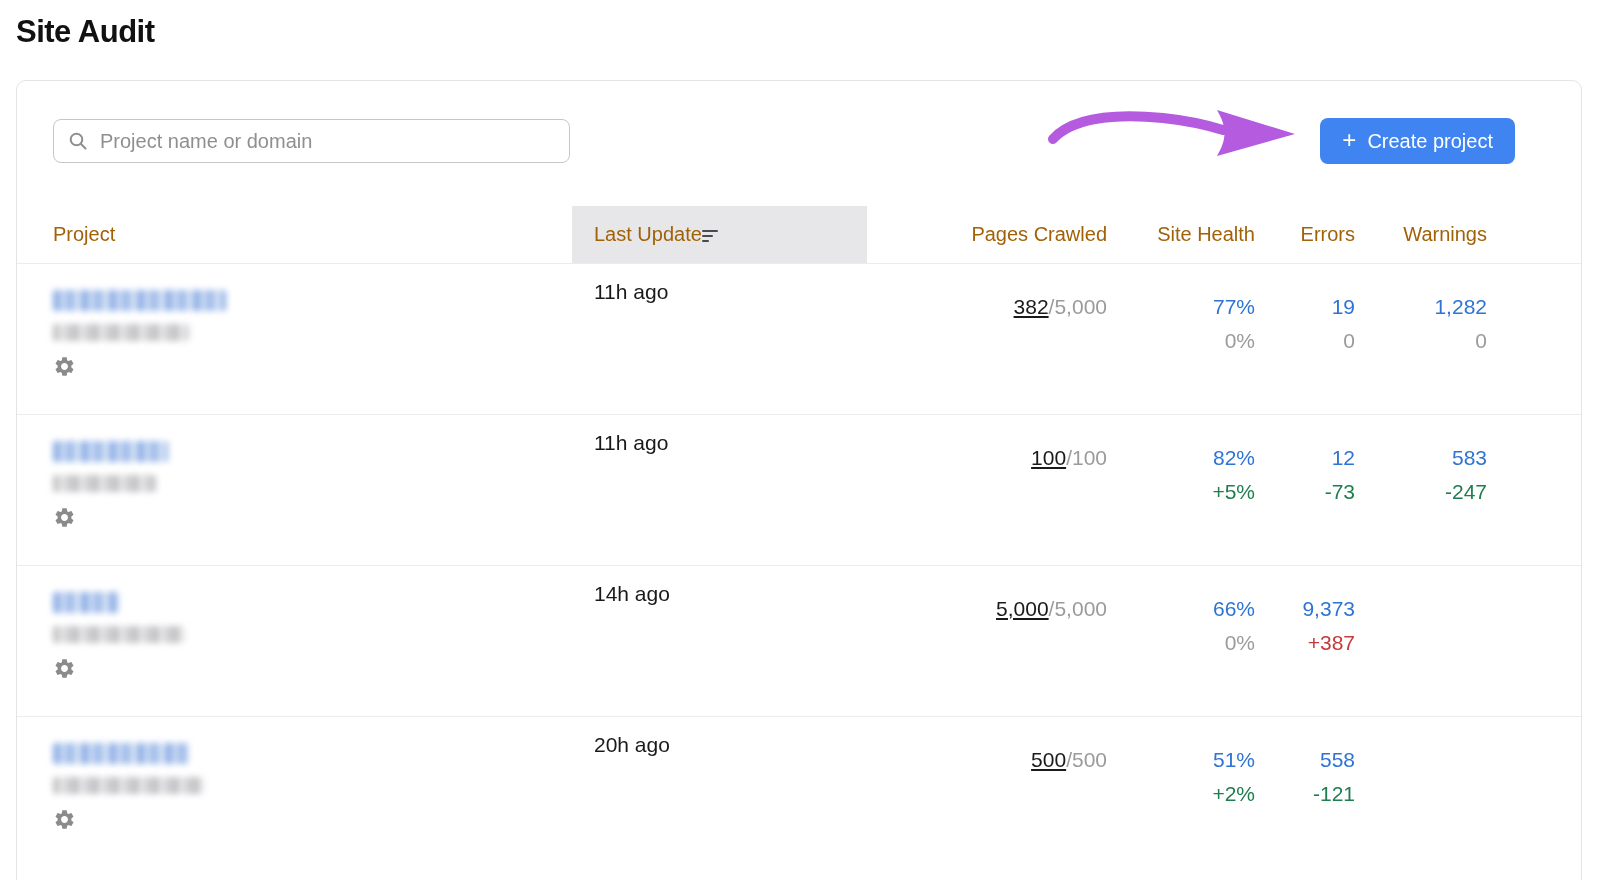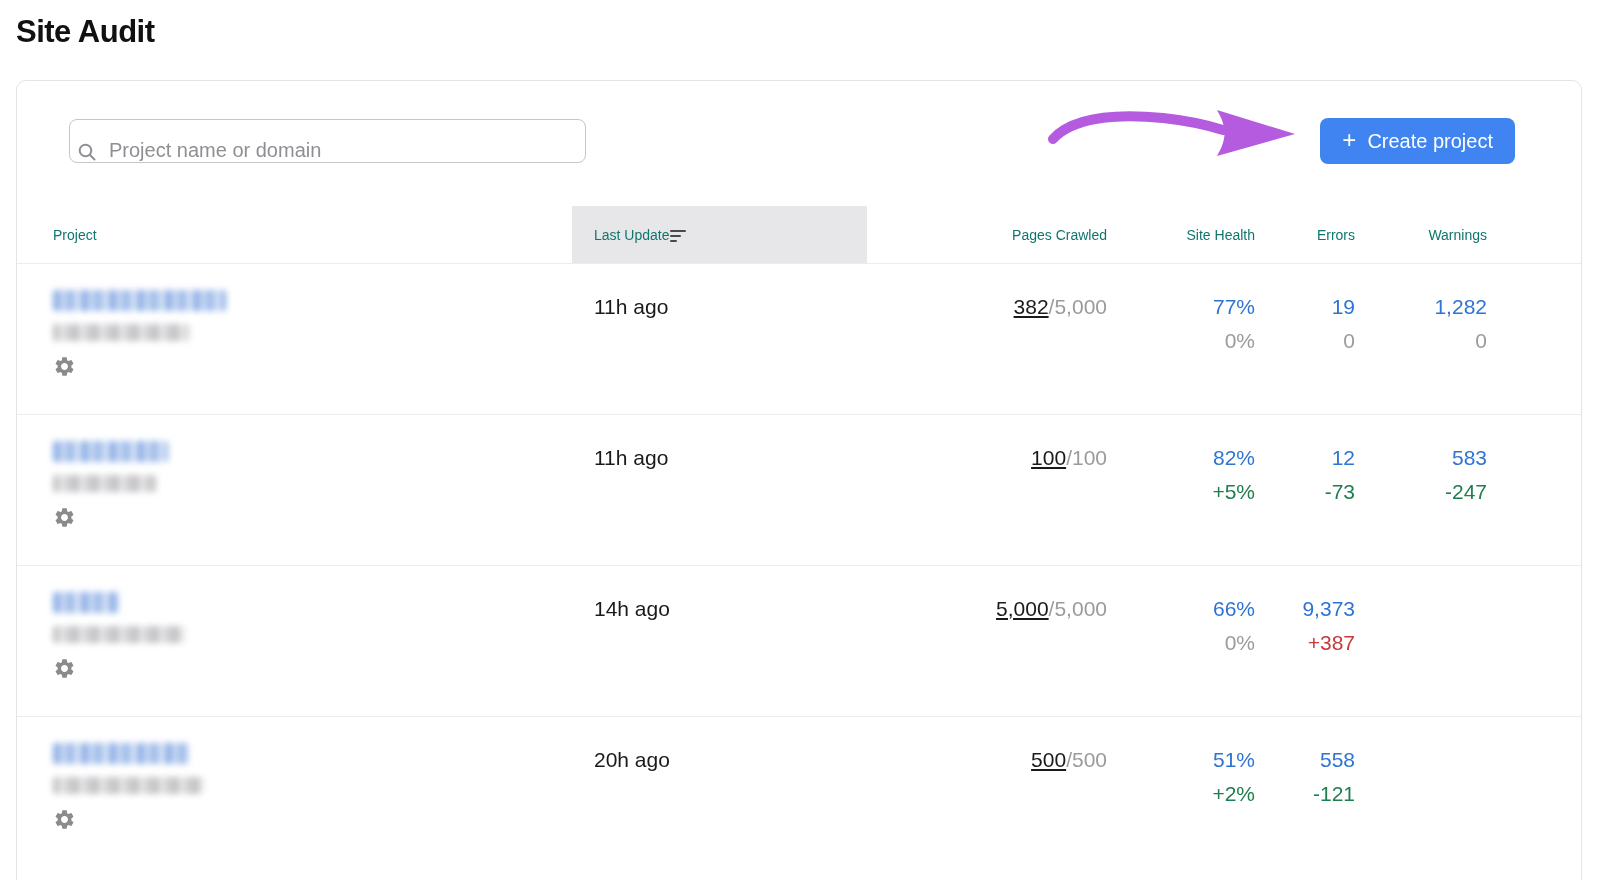--- a/index.html
+++ b/index.html
@@ -21,26 +21,26 @@
     position: absolute;
     left: 16px; top: 80px;
     width: 1566px; height: 840px;
     background: #fff;
     border: 1px solid #e4e4e6;
     border-radius: 10px;
   }
   
   .toolbar { position: relative; height: 125px; }
   .search-box {
-    position: absolute; left: 52px; top: 38px;
+    position: absolute; left: 36px; top: 38px;
     width: 517px; height: 44px;
     border: 1px solid #c6c6c8;
     border-radius: 8px;
-    display: flex; align-items: flex-end;
-    padding: 0 7px;
+    display: flex; align-items: center;
+    padding: 0 14px;
     background: #fff;
   }
   .search-box svg { flex: 0 0 auto; margin-right: 12px; }
   .search-box input {
     border: none; outline: none; flex: 1;
     font-size: 20px; color: #333;
     font-family: "Liberation Sans", sans-serif;
     background: transparent;
   }
   .search-box input::placeholder { color: #8f8f93; }
@@ -58,22 +58,22 @@
   .create-btn .plus { font-size: 24px; font-weight: 400; line-height: 1; margin-top: -2px; }
   .arrow-annotation { position: absolute; left: 1028px; top: 26px; }
   
   .thead, .row {
     display: grid;
     grid-template-columns: 1fr 295px 240px 148px 100px 132px;
     padding: 0 94px 0 36px;
   }
   .thead {
     height: 58px;
-    font-size: 14px;
-    color: #0f766e;
+    font-size: 20px;
+    color: #a16207;
     border-bottom: 1px solid #ececee;
     align-items: stretch;
   }
   .th { display: flex; align-items: center; }
   .th.num { justify-content: flex-end; }
   .th-update {
     background: #e7e7e9;
     padding-left: 22px;
     gap: 0;
   }
@@ -90,21 +90,21 @@
     height: 21px;
     background: repeating-linear-gradient(90deg,#8fb0e6 0 7px,#cbd9f3 7px 13px,#a3bfea 13px 22px,#dde7f7 22px 28px);
     margin-bottom: 13px;
   }
   .domain-blur {
     height: 17px;
     background: repeating-linear-gradient(90deg,#c2c2c4 0 6px,#e8e8ea 6px 12px,#cfcfd1 12px 20px);
     margin-bottom: 14px;
   }
   .gear { display: block; }
-  .update-cell { padding-top: 31px; padding-left: 22px; color: #1a1a1a; }
+  .update-cell { padding-top: 16px; padding-left: 22px; color: #1a1a1a; }
   .pages-cell { padding-top: 31px; }
   .pages-val { color: #1a1a1a; text-decoration: underline; }
   .pages-total { color: #9b9b9d; }
   .metric { padding-top: 31px; }
   .metric .val {
     display: block;
     color: #2f74d4;
     text-decoration: none;
     cursor: pointer;
   }

